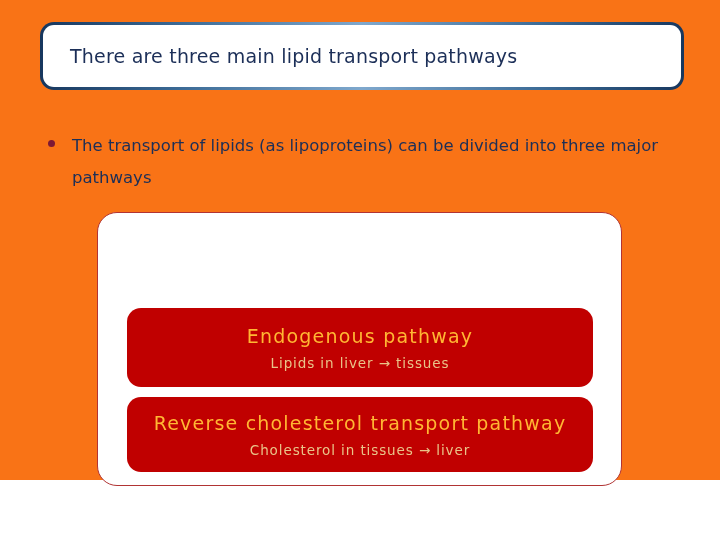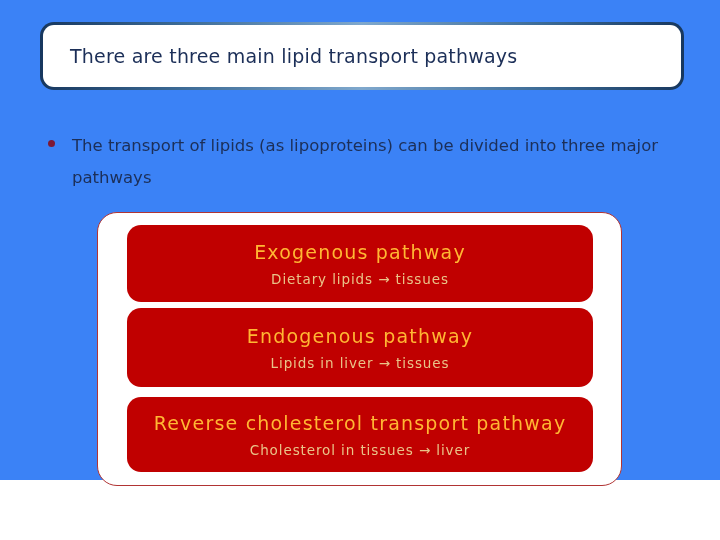--- a/index.html
+++ b/index.html
@@ -8,21 +8,21 @@
     width: 720px;
     height: 540px;
     background: #ffffff;
     font-family: "DejaVu Sans", "Liberation Sans", sans-serif;
     overflow: hidden;
   }
   .slide {
     position: relative;
     width: 720px;
     height: 480px;
-    background: #3b82f6;
+    background: #f97316;
   }
 
   
   .title-box {
     position: absolute;
     left: 40px;
     top: 22px;
     width: 644px;
     height: 68px;
     border-radius: 14px;
@@ -126,24 +126,20 @@
     </div>
   </div>
 
   <div class="bullet-row">
     <span class="bullet-dot"></span>
     <p class="bullet-text">The transport of lipids (as lipoproteins) can be divided into three major pathways</p>
   </div>
 
   <div class="pathways-container"></div>
 
-  <div class="pathway-box box-1">
-    <div class="pathway-heading">Exogenous pathway</div>
-    <div class="pathway-subtext">Dietary lipids → tissues</div>
-  </div>
 
   <div class="pathway-box box-3">
     <div class="pathway-heading">Reverse cholesterol transport pathway</div>
     <div class="pathway-subtext">Cholesterol in tissues → liver</div>
   </div>
 
   <div class="pathway-box box-2">
     <div class="pathway-heading">Endogenous pathway</div>
     <div class="pathway-subtext">Lipids in liver → tissues</div>
   </div>

